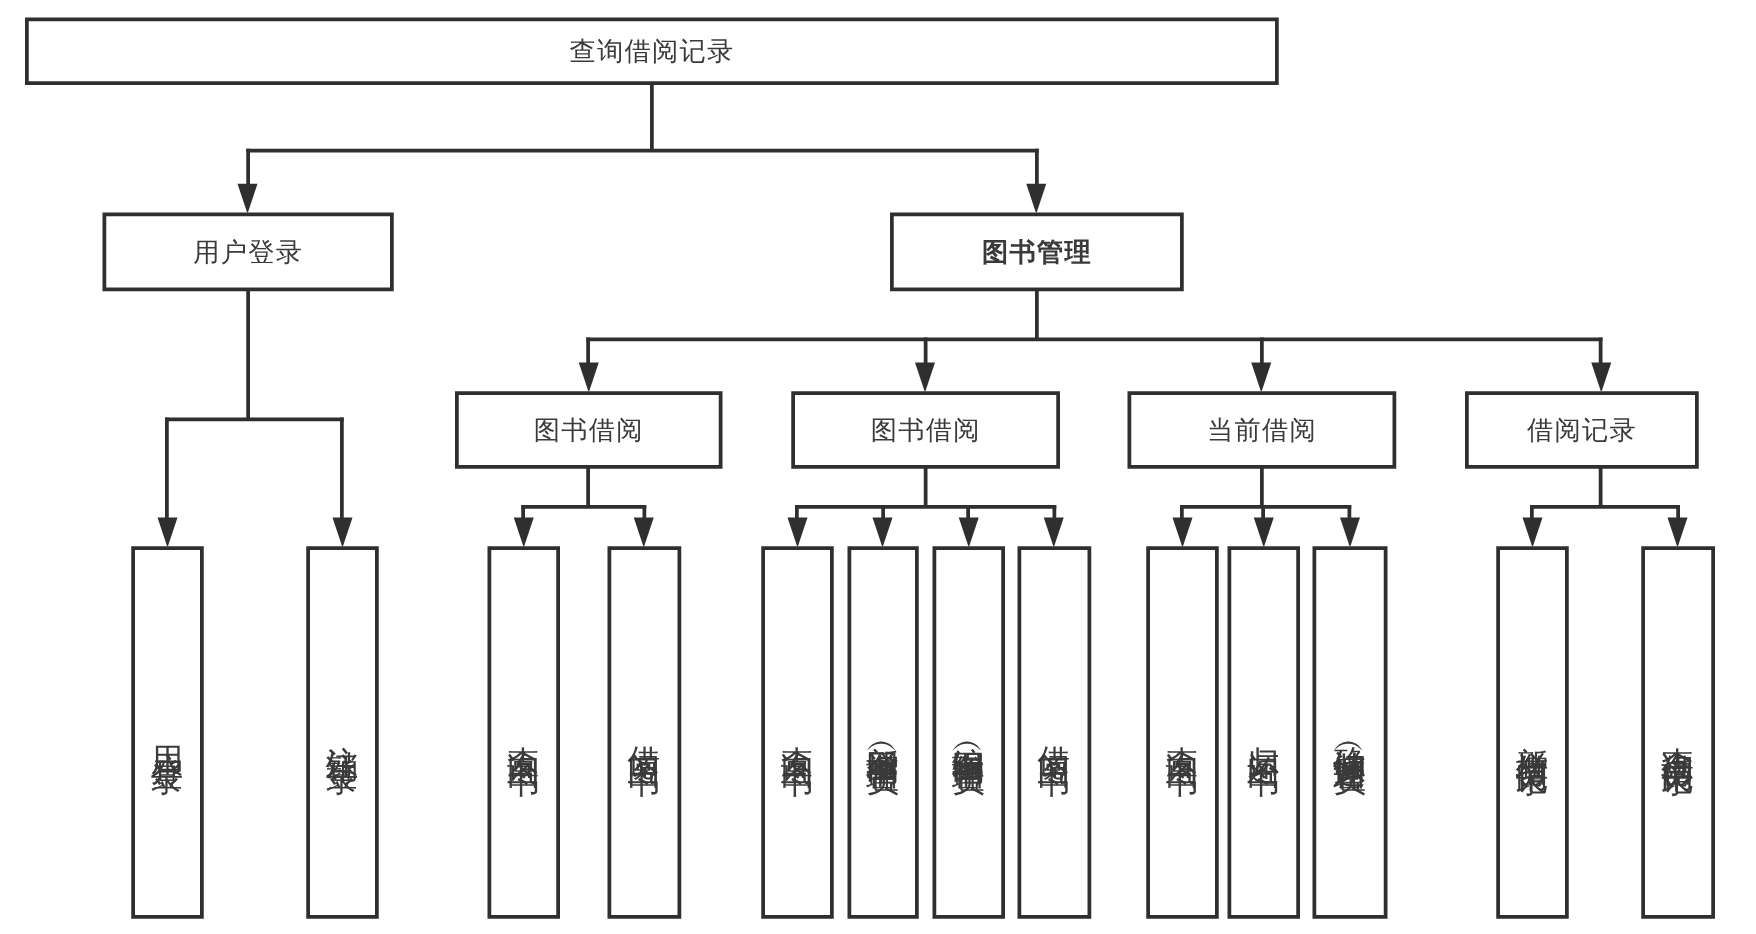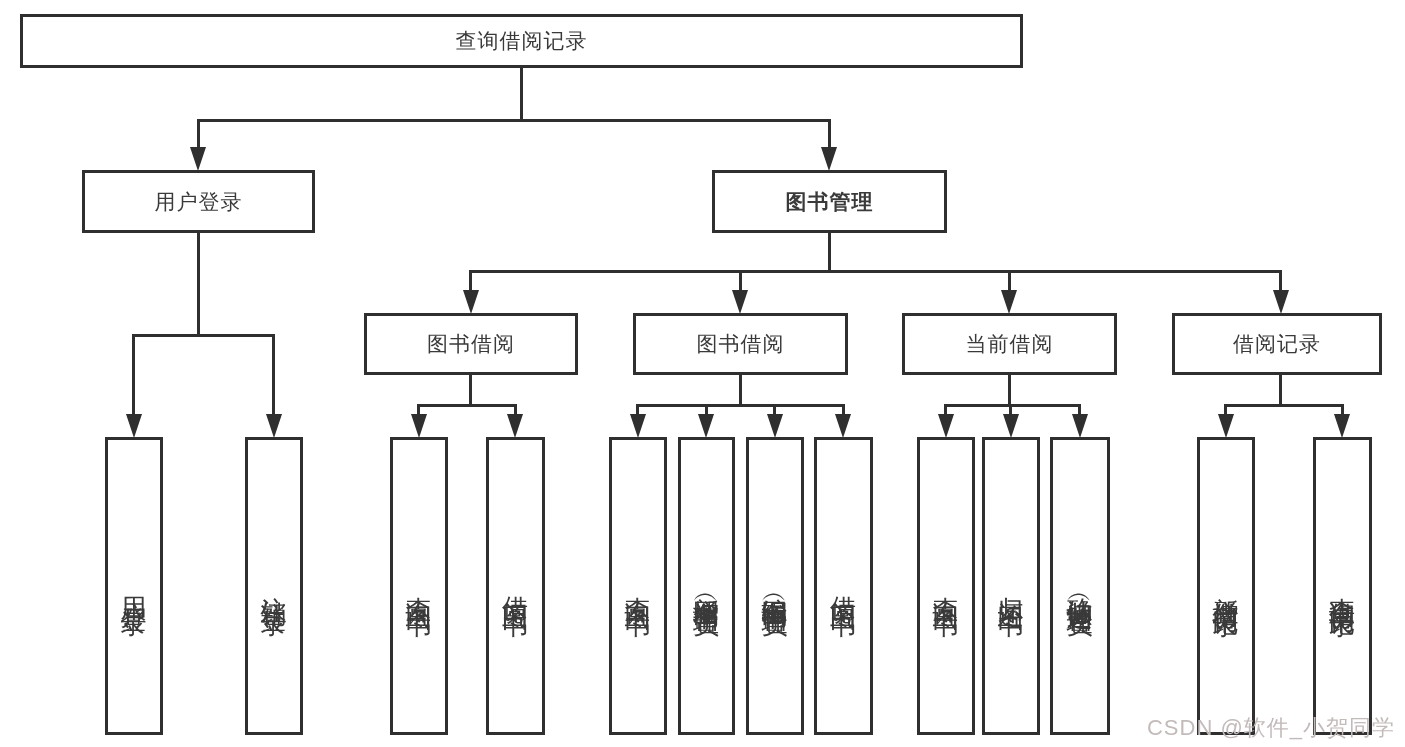--- a/index.html
+++ b/index.html
@@ -78,21 +78,21 @@
 
   <div class="box" style="left:364px; top:313px; width:214px; height:62px;">
     <span>图书借阅</span>
   </div>
   <div class="box" style="left:633px; top:313px; width:215px; height:62px;">
     <span>图书借阅</span>
   </div>
   <div class="box" style="left:902px; top:313px; width:215px; height:62px;">
     <span>当前借阅</span>
   </div>
-  <div class="box" style="left:1172px; top:313px; width:210px; height:62px;">
+  <div class="box" style="left:1172px; top:313px; width:187px; height:62px;">
     <span>借阅记录</span>
   </div>
 
   <div class="vline" style="left:469px; top:373px; height:33px;"></div>
   <div class="hline" style="left:417px; top:404px; width:100px;"></div>
   <div class="vline" style="left:417px; top:404px; height:12px;"></div>
   <div class="vline" style="left:514px; top:404px; height:12px;"></div>
   <div class="arrow" style="left:411px; top:414px;"></div>
   <div class="arrow" style="left:507px; top:414px;"></div>
 
@@ -160,15 +160,14 @@
     <span class="vtext" style="letter-spacing:2px;">确认归还（管理员）</span>
   </div>
 
   <div class="vbox" style="left:1197px; top:437px; width:58px; height:298px;">
     <span class="vtext" style="letter-spacing:3px;">新增借阅记录</span>
   </div>
   <div class="vbox" style="left:1313px; top:437px; width:59px; height:298px;">
     <span class="vtext" style="letter-spacing:3px;">查询借阅记录</span>
   </div>
 
-  <div class="watermark">CSDN @软件_小贺同学</div>
 
 </div>
 
 </body></html>

